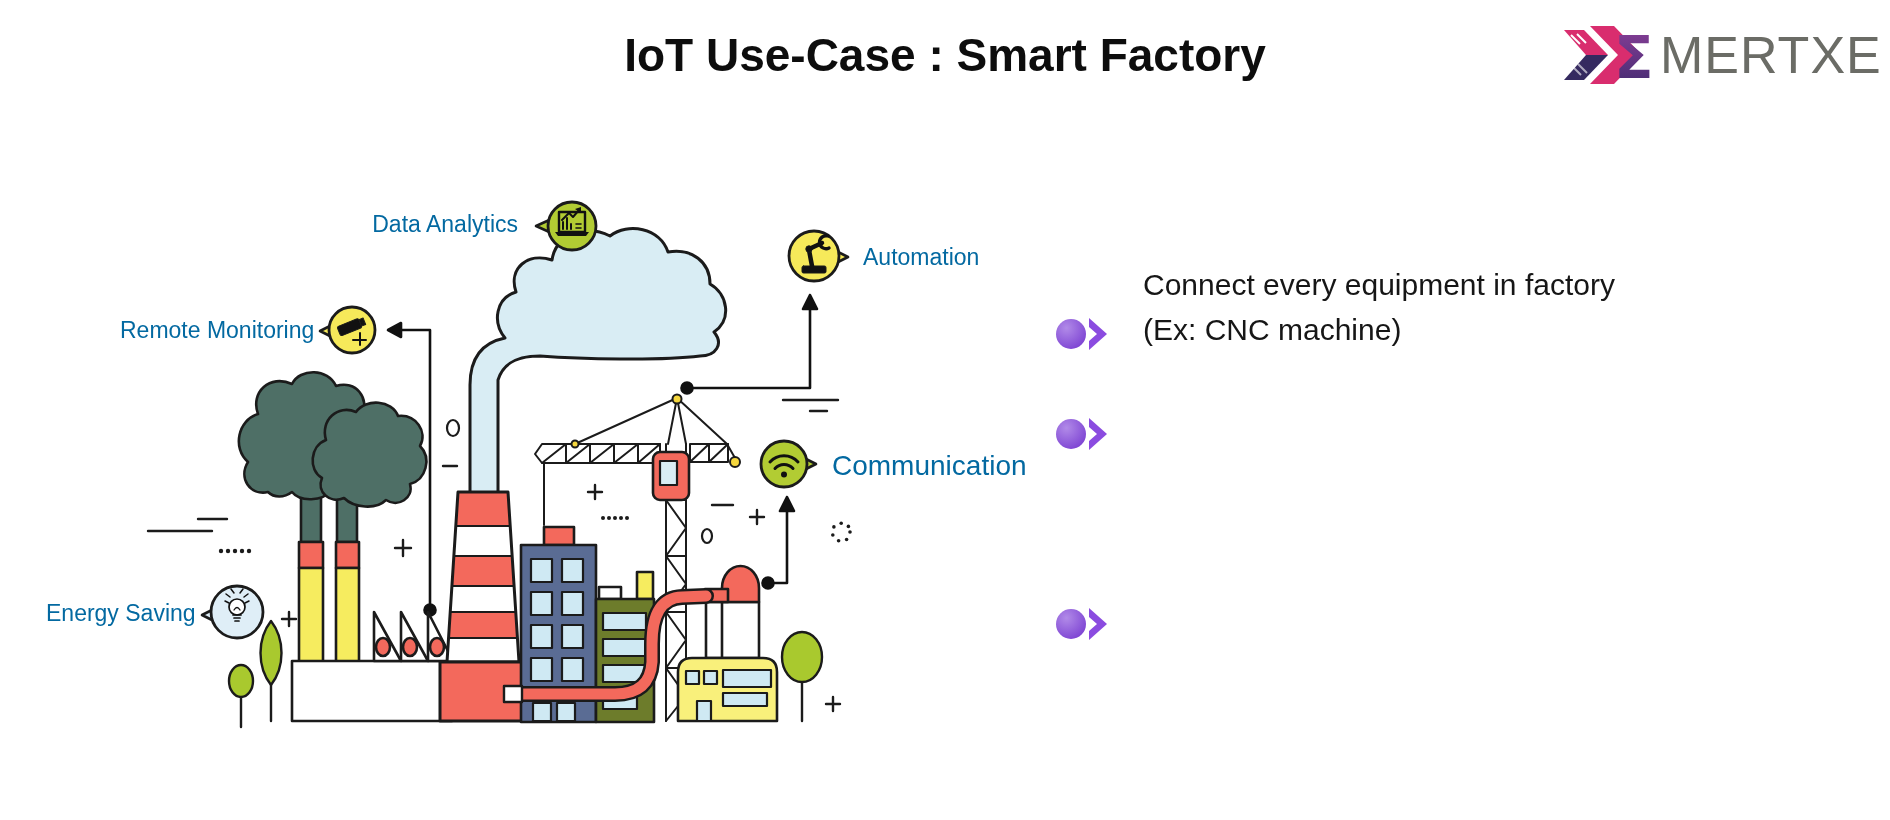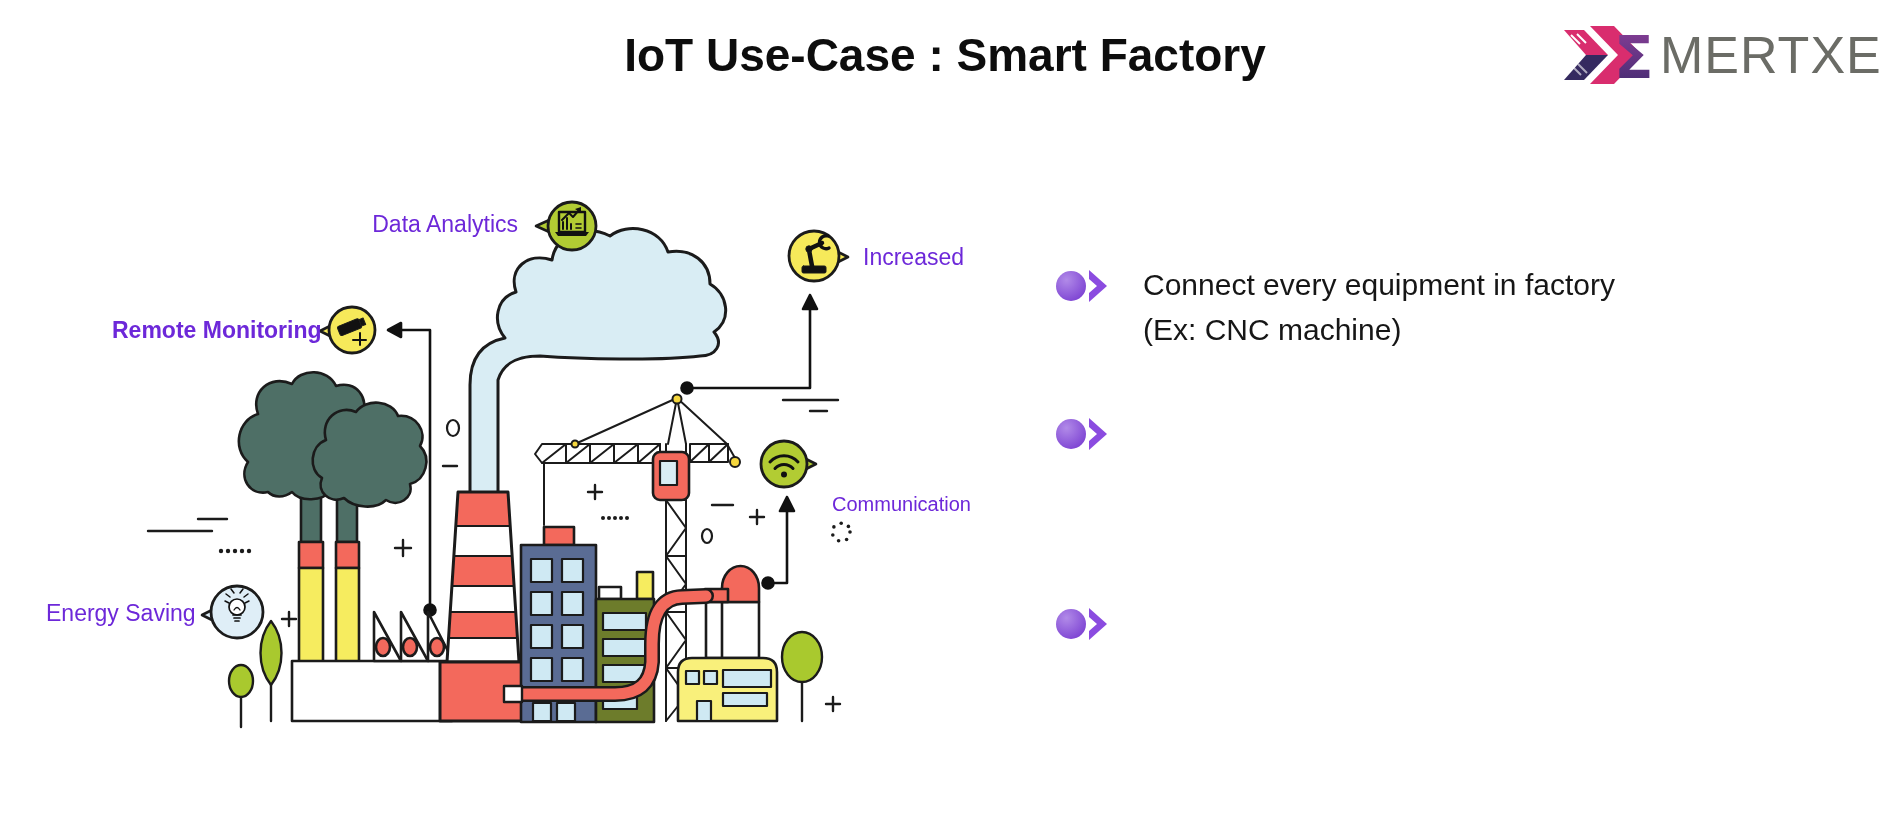--- a/index.html
+++ b/index.html
@@ -6,28 +6,28 @@
   body{width:1890px;height:820px;position:relative;overflow:hidden;
        font-family:"Liberation Sans","DejaVu Sans",sans-serif;color:#141414;}
   .abs{position:absolute;}
   
   #title{left:0;top:28px;width:1890px;text-align:center;font-size:46px;font-weight:800;
          letter-spacing:0;color:#0d0d0d;}
   
   #logo{left:1562px;top:24px;display:flex;align-items:center;gap:2px;}
   #logo .word{font-size:52px;font-weight:normal;color:#6b6c66;letter-spacing:1px;line-height:62px;}
   
-  .callout-label{font-size:23px;color:#6d28d9;white-space:nowrap;z-index:5;}
+  .callout-label{font-size:23px;color:#0369a1;white-space:nowrap;z-index:5;}
   #lbl-da{left:318px;top:211px;width:200px;text-align:right;}
   #lbl-auto{left:863px;top:244px;}
-  #lbl-rm{left:112px;top:317px;font-weight:bold;}
-  #lbl-comm{left:832px;top:450px;font-size:20px;margin-top:43px;}
+  #lbl-rm{left:120px;top:317px;}
+  #lbl-comm{left:832px;top:450px;font-size:28px;}
   #lbl-es{left:46px;top:600px;width:145px;text-align:center;}
   
-  .bullet{position:absolute;left:1056px;display:flex;gap:33px;align-items:flex-start;}
+  .bullet{position:absolute;left:1056px;display:flex;gap:33px;align-items:flex-end;}
   .bullet .bicon{flex:0 0 auto;margin-top:6px;}
   .bullet .btext{font-size:30px;line-height:45px;color:#161616;white-space:pre-line;width:680px;}
   #b1{top:262px;} #b2{top:410px;} #b3{top:600px;}
   svg{display:block;}
 </style>
 </head>
 <body>
 
 <div id="title" class="abs">IoT Use-Case : Smart Factory</div>
 
@@ -316,21 +316,21 @@
         <path d="M 233 615 H 241 M 234 618 H 240 M 235 621 H 239"></path>
         <path d="M 225 601 L 229 603 M 226 594 L 230 597 M 231 589 L 234 593" stroke-width="1.5"></path>
         <path d="M 249 601 L 245 603 M 248 594 L 244 597 M 243 589 L 240 593" stroke-width="1.5"></path>
       </g>
     </g>
   </g>
 </svg>
 </div>
 
 <div id="lbl-da" class="abs callout-label">Data Analytics</div>
-<div id="lbl-auto" class="abs callout-label">Increased</div>
+<div id="lbl-auto" class="abs callout-label">Automation</div>
 <div id="lbl-rm" class="abs callout-label">Remote Monitoring</div>
 <div id="lbl-comm" class="abs callout-label">Communication</div>
 <div id="lbl-es" class="abs callout-label">Energy Saving</div>
 
 <div id="b1" class="bullet">
   <svg class="bicon" width="54" height="36" viewBox="0 0 54 36">
     <defs>
         <radialGradient id="bg1" cx="0.35" cy="0.3" r="0.9">
       <stop offset="0" stop-color="#b18ae8"></stop>
           <stop offset="1" stop-color="#7437cf"></stop>

